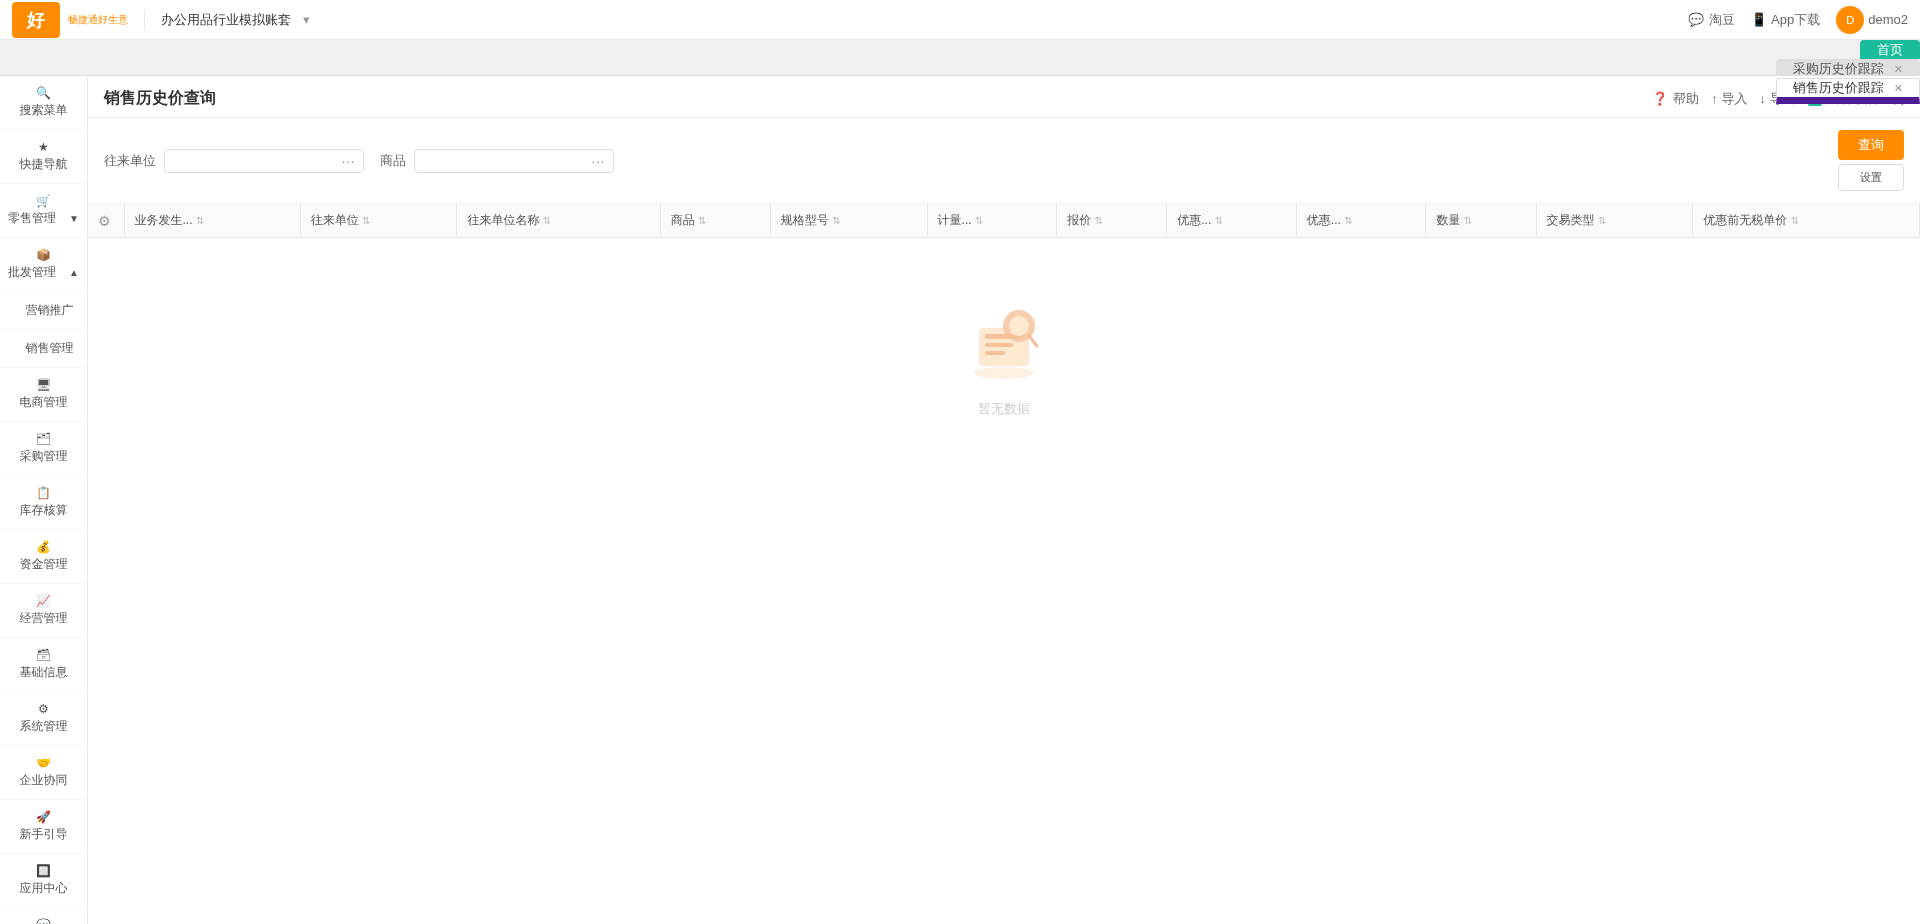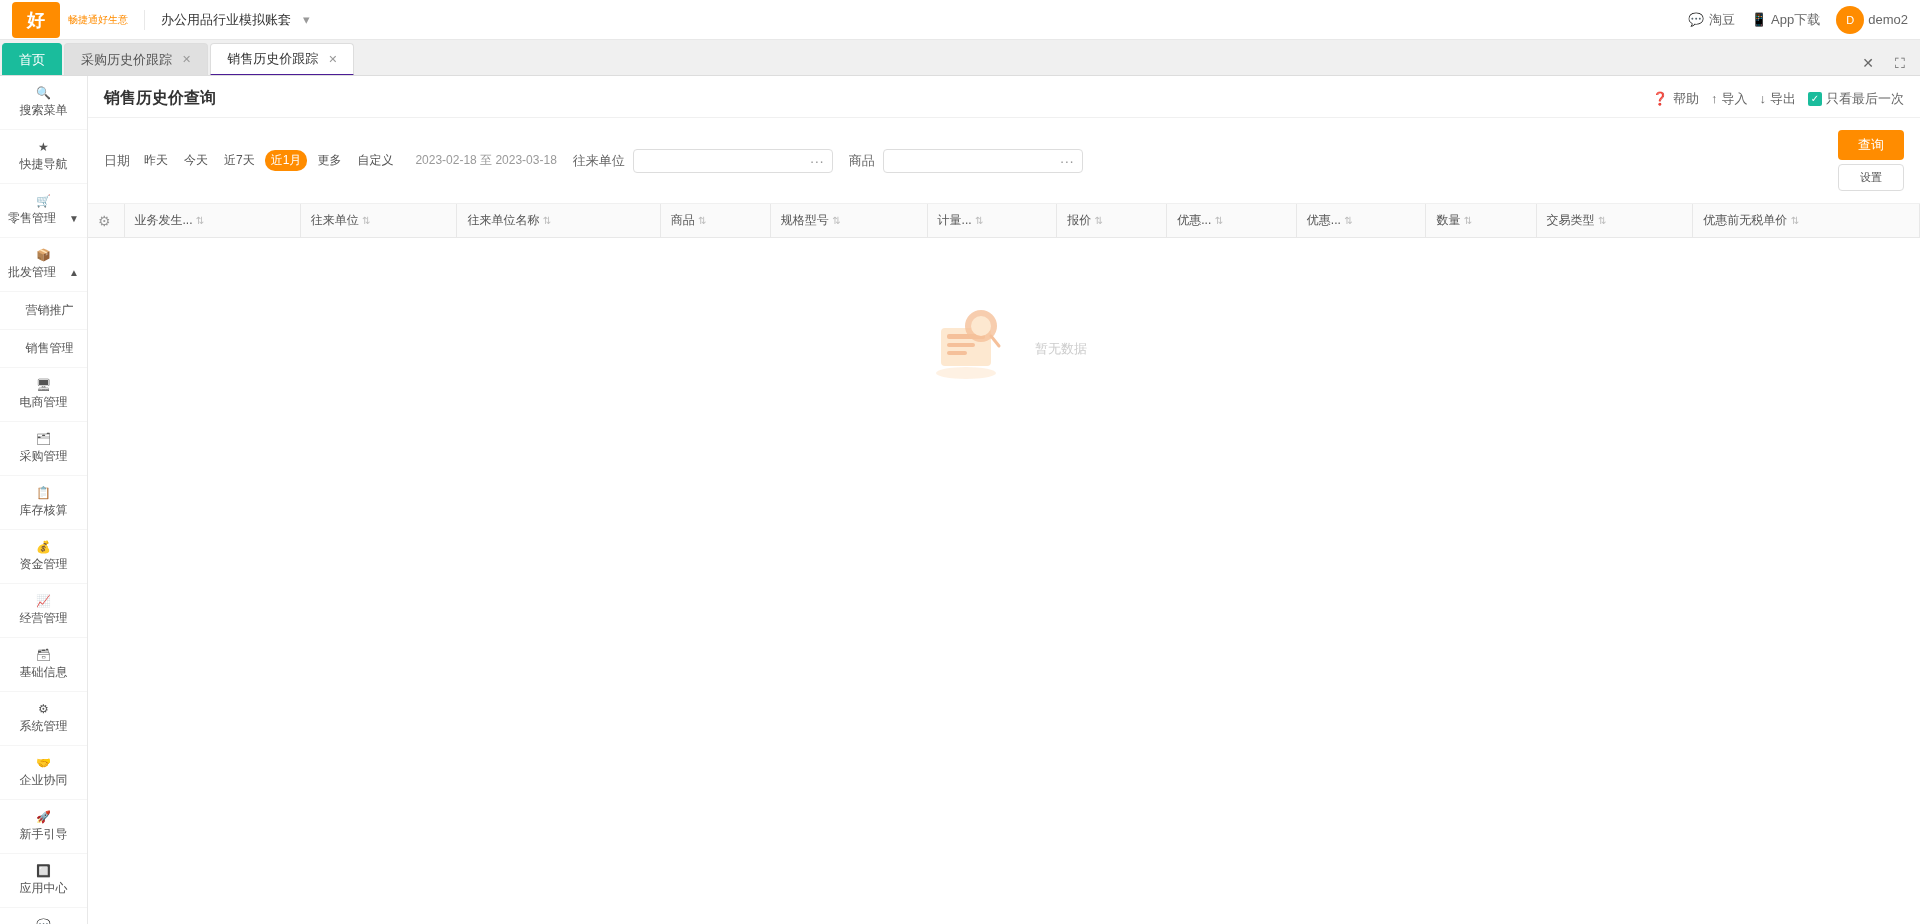--- a/index.html
+++ b/index.html
@@ -10,23 +10,23 @@
     .topbar-left { display: flex; align-items: center; gap: 8px; }
     .logo-box { width: 48px; height: 36px; background: #ff8c00; border-radius: 4px; display: flex; align-items: center; justify-content: center; }
     .logo-icon { color: #fff; font-size: 18px; font-weight: bold; }
     .logo-text { font-size: 10px; color: #ff8c00; line-height: 1.2; font-family: Liberation Serif, serif; }
     .app-title { font-size: 13px; color: #333; }
     .topbar-right { display: flex; align-items: center; gap: 16px; color: #666; font-size: 13px; }
     .topbar-right-item { display: flex; align-items: center; gap: 4px; cursor: pointer; }
     .avatar { width: 28px; height: 28px; border-radius: 50%; background: #ff8c00; display: flex; align-items: center; justify-content: center; color: #fff; font-size: 11px; }
 
     
-    .tabbar { height: 36px; background: #f0f0f0; display: flex; align-items: flex-end; padding: 0 0; flex-shrink: 0; border-bottom: 1px solid #ddd; }
+    .tabbar { height: 36px; background: #f0f0f0; display: flex; align-items: flex-end; padding: 0 0; flex-shrink: 0; border-bottom: 1px solid #ddd; flex-direction: column; }
     .tab { height: 32px; padding: 0 16px; display: flex; align-items: center; gap: 6px; font-size: 13px; cursor: pointer; border-radius: 4px 4px 0 0; border: 1px solid #ddd; border-bottom: none; margin-left: 2px; background: #e0e0e0; color: #555; }
-    .tab.active { background: #fff; color: #333; border-bottom: 1px solid #4c1d95; position: relative; z-index: 1; }
+    .tab.active { background: #fff; color: #333; border-bottom: 7px solid #4c1d95; position: relative; z-index: 1; }
     .tab-home { background: #1abc9c; color: #fff; border-color: #1abc9c; }
     .tab-close { font-size: 11px; color: #999; cursor: pointer; margin-left: 4px; }
     .tabbar-actions { margin-left: auto; display: flex; align-items: center; gap: 8px; padding-right: 8px; }
     .tabbar-action-btn { width: 24px; height: 24px; display: flex; align-items: center; justify-content: center; cursor: pointer; color: #666; font-size: 14px; }
 
     
     .main-layout { display: flex; flex: 1; overflow: hidden; }
 
     
     .sidebar { width: 88px; background: #fff; border-right: 1px solid #e8e8e8; display: flex; flex-direction: column; overflow-y: auto; flex-shrink: 0; }
@@ -62,21 +62,21 @@
 
     
     .table-container { flex: 1; overflow: auto; }
     .data-table { width: 100%; border-collapse: collapse; }
     .data-table th { background: #fafafa; border-bottom: 1px solid #e8e8e8; border-right: 1px solid #e8e8e8; padding: 8px 10px; font-size: 12px; color: #555; font-weight: 500; white-space: nowrap; text-align: left; position: sticky; top: 0; z-index: 2; }
     .data-table th .sort-icon { color: #bbb; font-size: 10px; }
     .th-gear { width: 36px; text-align: center; }
     .gear-icon { color: #999; font-size: 14px; }
 
     
-    .empty-state { flex: 1; display: flex; align-items: center; justify-content: center; padding: 60px 0; gap: 24px; }
+    .empty-state { flex: 1; display: flex; flex-direction: column; align-items: center; justify-content: center; padding: 60px 0; }
     .empty-text { color: #ccc; font-size: 13px; margin-top: 12px; }
 
     
     ::-webkit-scrollbar { width: 6px; height: 6px; }
     ::-webkit-scrollbar-track { background: #f5f5f5; }
     ::-webkit-scrollbar-thumb { background: #ddd; border-radius: 3px; }
   </style>
 </head>
 <body>
 
@@ -222,32 +222,20 @@
           <span>导出</span>
         </div>
         <label class="checkbox-label">
           <div class="checkbox-checked">✓</div>
           <span>只看最后一次</span>
         </label>
       </div>
     </div>
 
     <div class="filter-bar">
-      <div class="filter-group">
-        <span class="filter-label">日期</span>
-        <div class="filter-date-options">
-          <span class="date-option">昨天</span>
-          <span class="date-option">今天</span>
-          <span class="date-option">近7天</span>
-          <span class="date-option active">近1月</span>
-          <span class="date-option">更多</span>
-          <span class="date-option">自定义</span>
-        </div>
-        <span class="date-range">2023-02-18 至 2023-03-18</span>
-      </div>
 
       <div class="filter-group">
         <span class="filter-label">往来单位</span>
         <div class="filter-input">
           <span class="filter-input-text"></span>
           <span class="filter-dots">···</span>
         </div>
       </div>
 
       <div class="filter-group">

